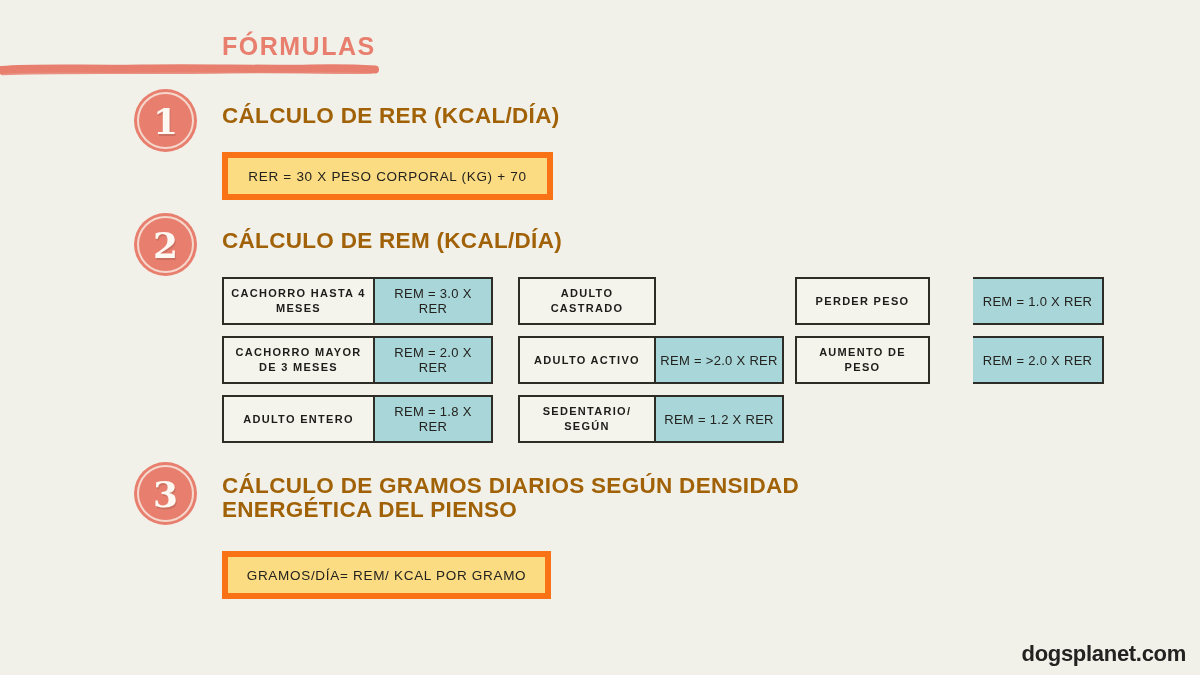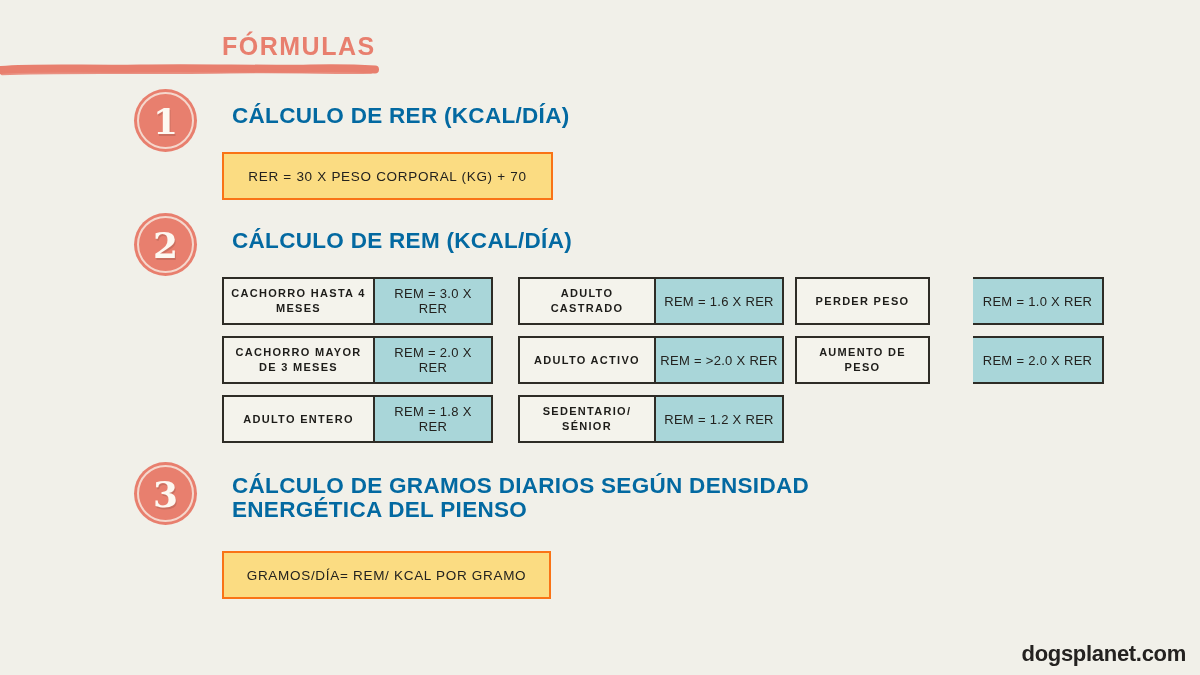--- a/index.html
+++ b/index.html
@@ -43,32 +43,32 @@
     line-height:1;
   }
   .circle-1 { top:89px; }
   .circle-2 { top:213px; }
   .circle-3 { top:462px; }
 
   
   .section-heading {
     position:absolute; left:222px;
     font-size:22.5px; font-weight:bold; letter-spacing:0.3px;
-    color:#0369a1; line-height:24px;margin-left:10px;
+    color:#a16207; line-height:24px;
   }
   .heading-1 { top:104px; }
   .heading-2 { top:229px; }
   .heading-3 { top:474px; width:590px; }
 
   
   .formula-box {
     position:absolute; left:222px;
     width:331px; height:48px;
     background:#fbdc82;
-    border:2px solid #f97316;
+    border:6px solid #f97316;
     display:flex; align-items:center; justify-content:center;
     font-size:13.5px; letter-spacing:0.7px; color:#23221f;
     text-align:center;
   }
   .formula-rer { top:152px; }
   .formula-gramos { top:551px; width:329px; }
 
   
   .pair { position:absolute; height:48px; display:flex; }
   .pair-label {
@@ -131,28 +131,27 @@
   <div class="pair col1 row2">
     <div class="pair-label">CACHORRO MAYOR DE 3 MESES</div>
     <div class="pair-value">REM = 2.0 X RER</div>
   </div>
   <div class="pair col1 row3">
     <div class="pair-label">ADULTO ENTERO</div>
     <div class="pair-value">REM = 1.8 X RER</div>
   </div>
   <div class="pair col2 row1">
     <div class="pair-label">ADULTO CASTRADO</div>
-    <div class="pair-value">REM = 1.6 X RER</div>
   </div>
   <div class="pair col2 row2">
     <div class="pair-label">ADULTO ACTIVO</div>
     <div class="pair-value">REM = &gt;2.0 X RER</div>
   </div>
   <div class="pair col2 row3">
-    <div class="pair-label">SEDENTARIO/ SÉNIOR</div>
+    <div class="pair-label">SEDENTARIO/ SEGÚN</div>
     <div class="pair-value">REM = 1.2 X RER</div>
   </div>
   <div class="pair col3 row1">
     <div class="pair-label">PERDER PESO</div>
     <div class="pair-value">REM = 1.0 X RER</div>
   </div>
   <div class="pair col3 row2">
     <div class="pair-label">AUMENTO DE PESO</div>
     <div class="pair-value">REM = 2.0 X RER</div>
   </div>

